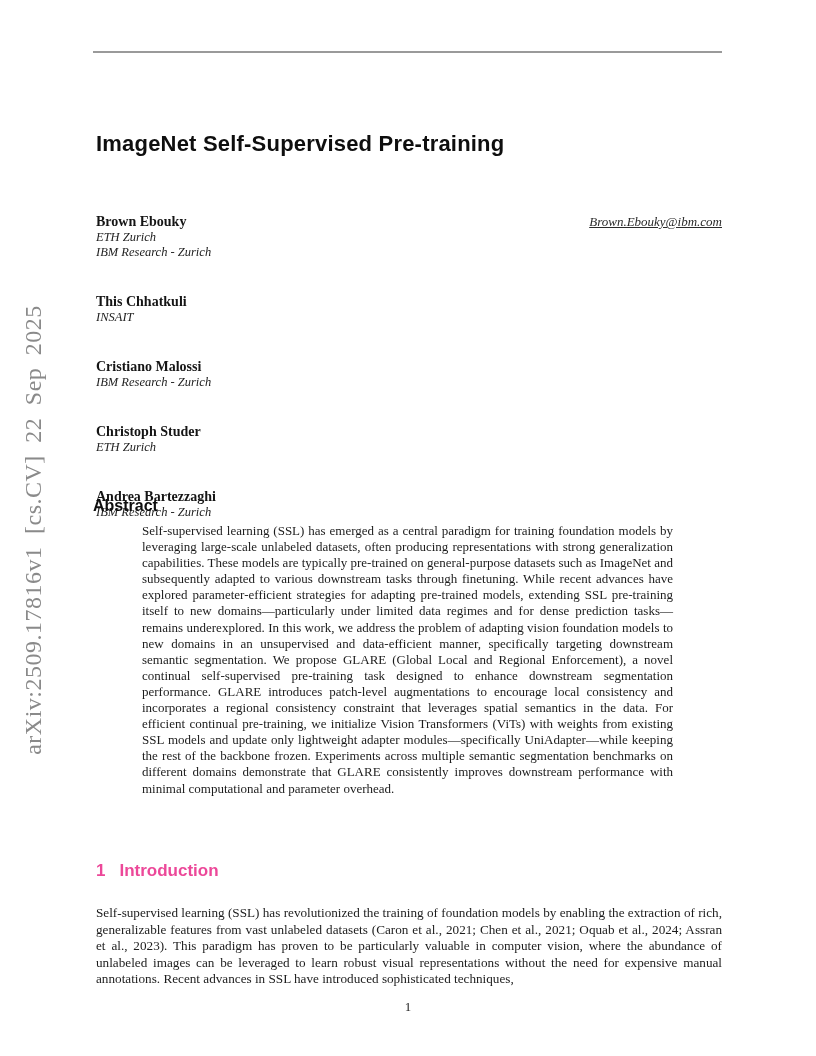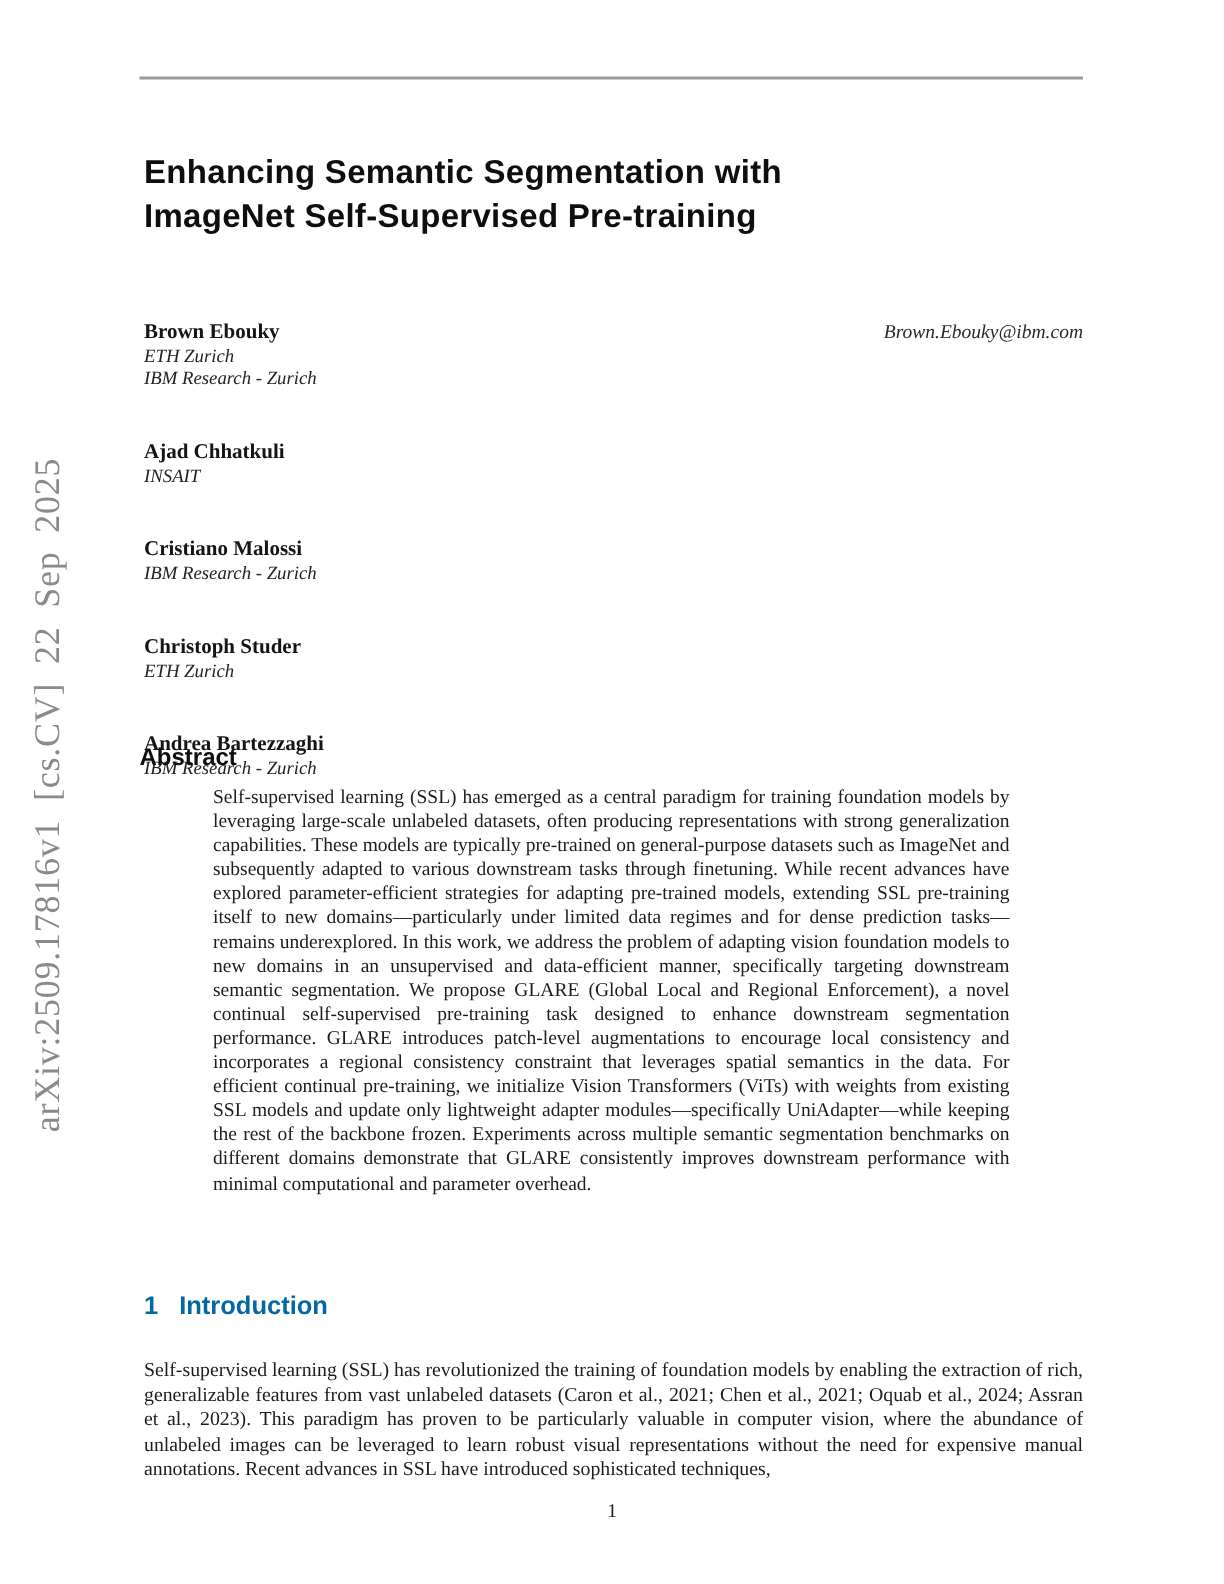--- a/index.html
+++ b/index.html
@@ -72,20 +72,21 @@
     font-weight: bold;
     font-size: 14px;
     line-height: 17px;
     color: #151515;
     margin-top: 20px;
   }
   .author-email {
     font-style: italic;
     font-size: 13px;
     color: #2a2a2a;
+    text-decoration: underline;
   }
   .affil {
     font-style: italic;
     font-size: 12.5px;
     line-height: 15px;
     color: #222222;
   }
 
   .abstract {
     position: absolute;
@@ -111,21 +112,21 @@
   .section {
     position: absolute;
     left: 96px;
     top: 861px;
     width: 626px;
   }
   .section-heading {
     font-family: "Liberation Sans", sans-serif;
     font-weight: bold;
     font-size: 17px;
-    color: #0369a1;
+    color: #ec4899;
   }
   .section-heading .sec-num { margin-right: 14px; }
   .section-paragraph {
     margin-top: 24px;
     font-size: 13.2px;
     line-height: 16.5px;
     text-align: justify;
     color: #1c1c1c;
   }
 
@@ -144,38 +145,38 @@
 
 <div class="page">
 
   <div class="top-rule"></div>
 
   <div class="arxiv-stamp">
     <span>arXiv:2509.17816v1 [cs.CV] 22 Sep 2025</span>
   </div>
 
   <h1 class="title">
-    <span>Enhancing Semantic Segmentation with</span><br>
+    <br>
     <span>ImageNet Self-Supervised Pre-training</span>
   </h1>
 
   <div class="authors">
 
     <div class="author-block">
       <div class="author-row">
         <span class="author-name">Brown Ebouky</span>
         <span class="author-email">Brown.Ebouky@ibm.com</span>
       </div>
       <div class="affil">ETH Zurich</div>
       <div class="affil">IBM Research - Zurich</div>
     </div>
 
     <div class="author-block">
       <div class="author-row">
-        <span class="author-name">Ajad Chhatkuli</span>
+        <span class="author-name">This Chhatkuli</span>
       </div>
       <div class="affil">INSAIT</div>
     </div>
 
     <div class="author-block">
       <div class="author-row">
         <span class="author-name">Cristiano Malossi</span>
       </div>
       <div class="affil">IBM Research - Zurich</div>
     </div>

